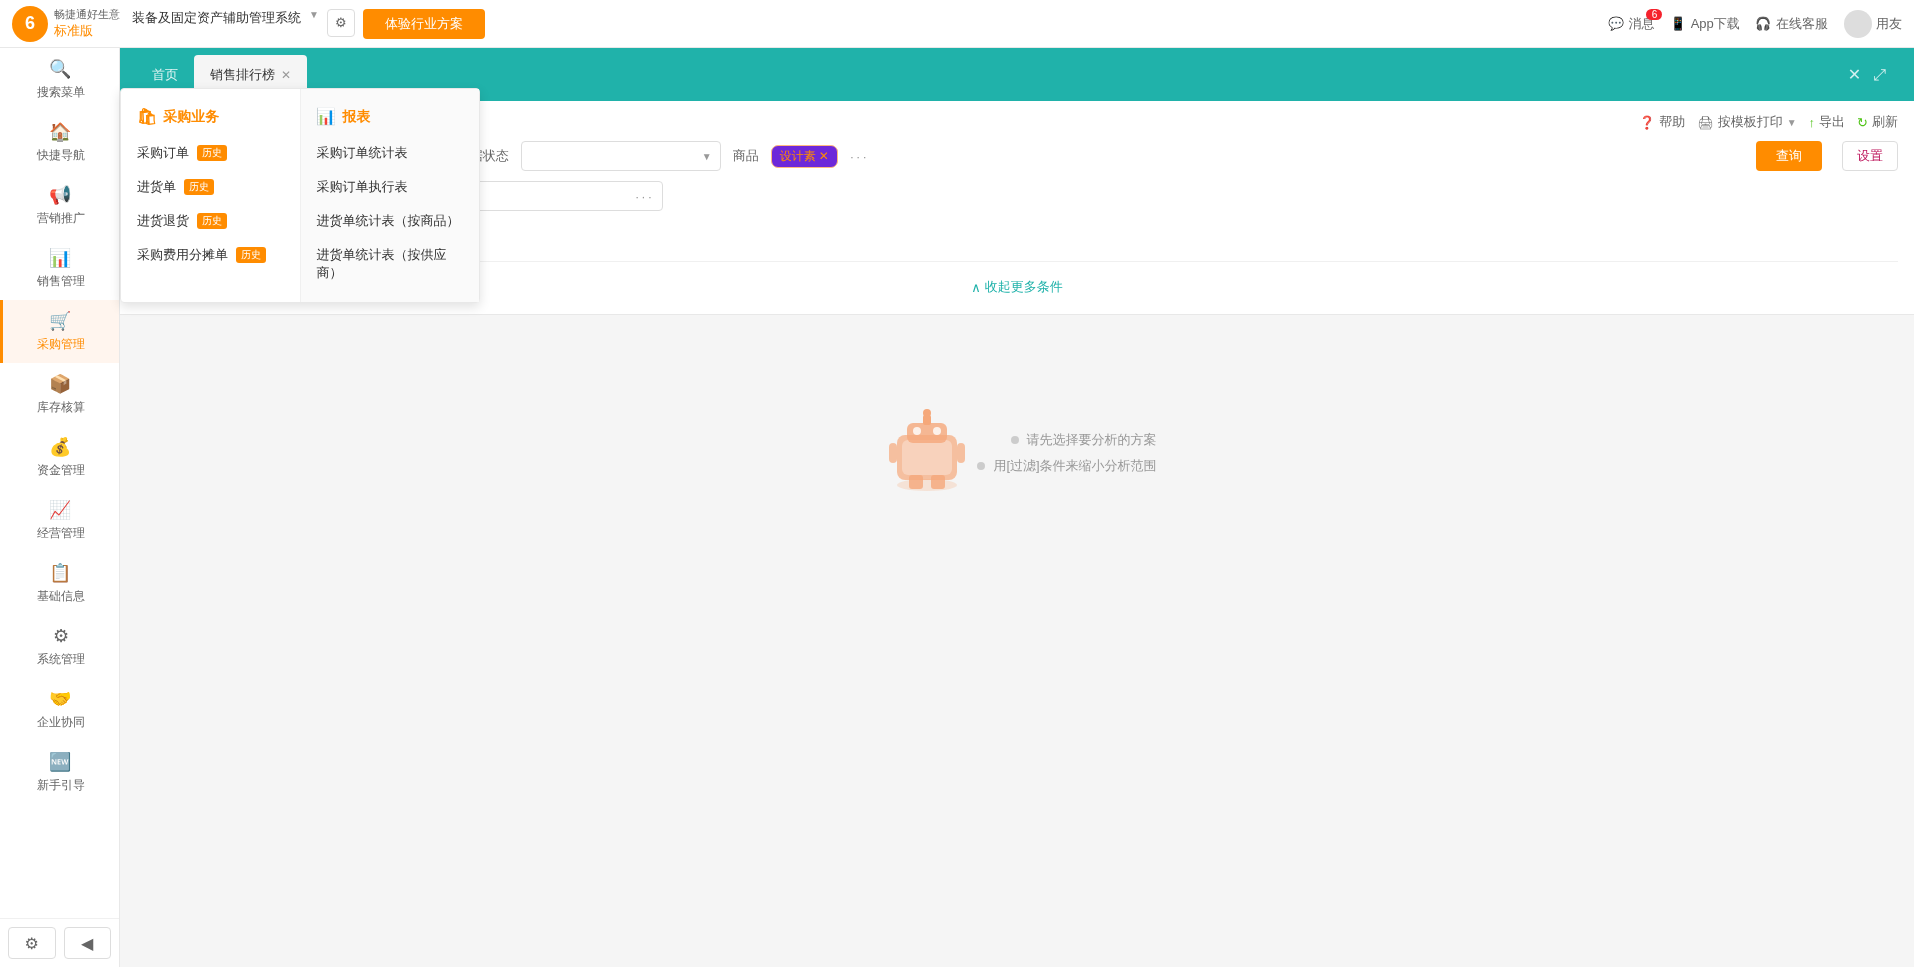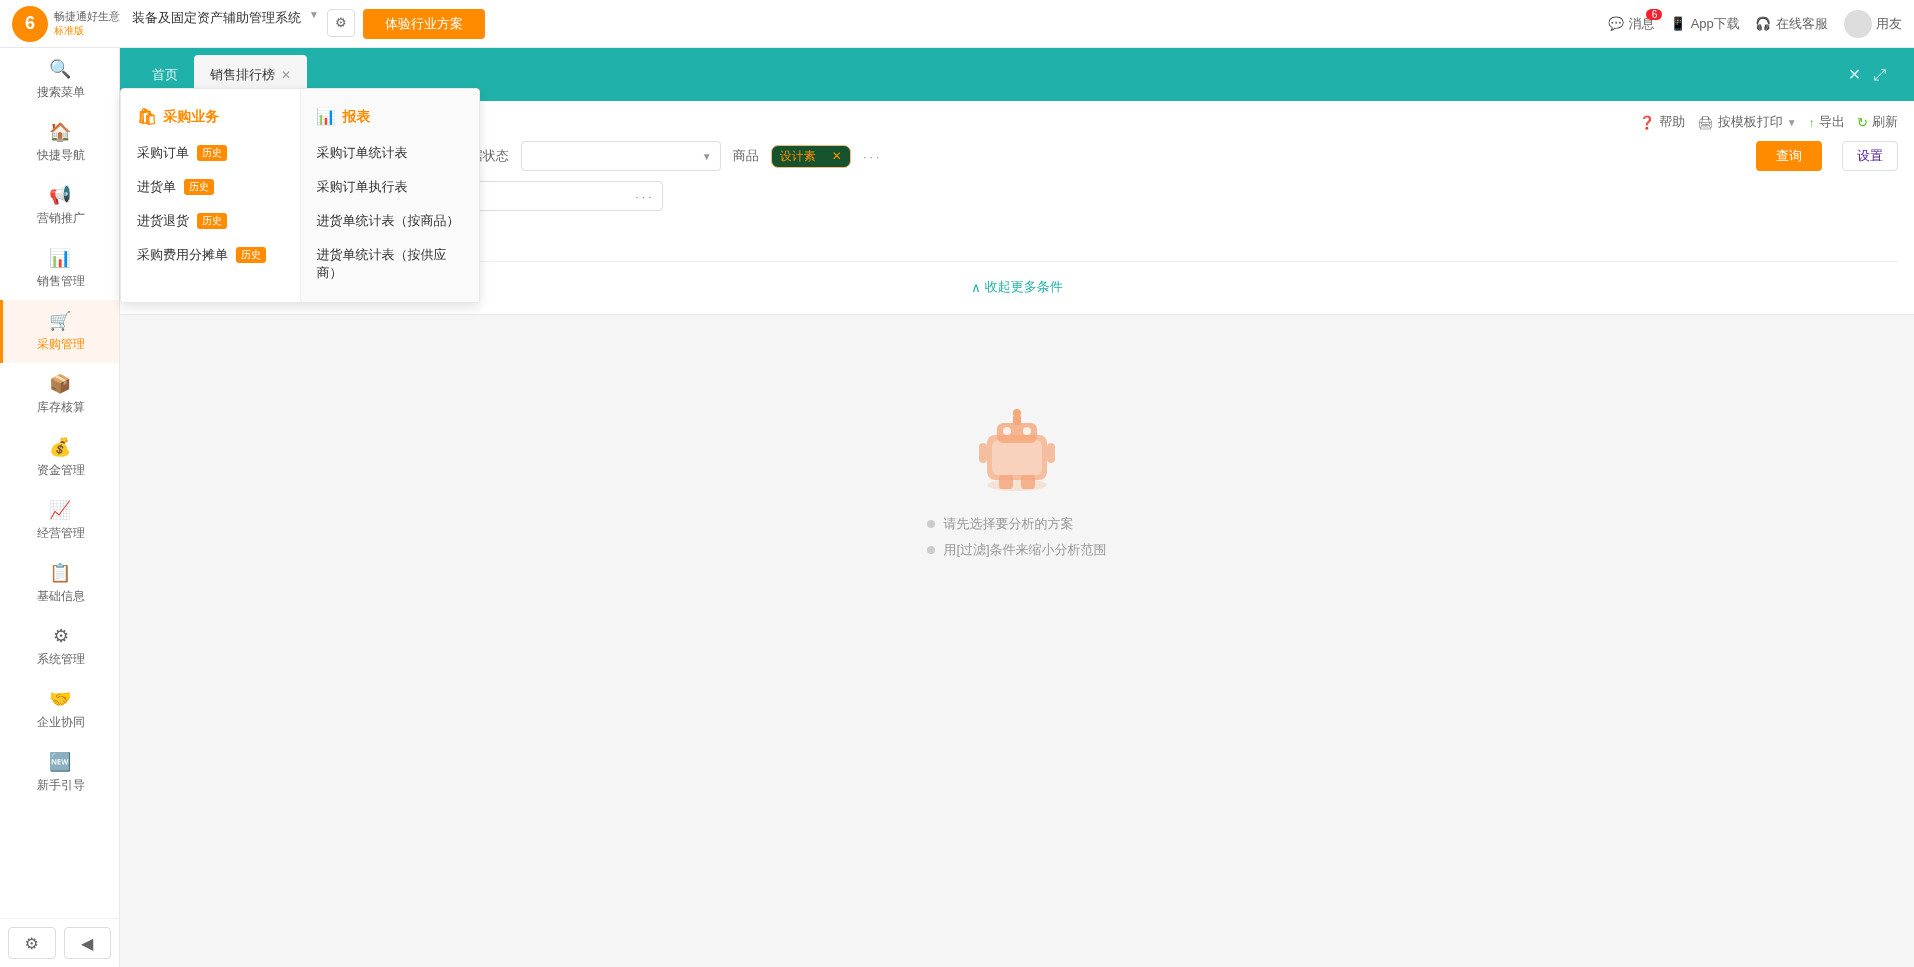--- a/index.html
+++ b/index.html
@@ -24,21 +24,21 @@
       gap: 6px;
     }
     .logo-icon {
       width: 36px; height: 36px;
       background: #ff8c00;
       border-radius: 50%;
       display: flex; align-items: center; justify-content: center;
       color: white; font-size: 18px; font-weight: bold;
     }
     .logo-text { font-size: 11px; color: #666; line-height: 1.3; }
-    .logo-edition { font-size: 10px; color: #ff8c00; }
+    .logo-edition { font-size: 13px; color: #ff8c00; }
     .topbar-system {
       flex: 1;
       display: flex;
       align-items: flex-start;
       gap: 8px;
       font-size: 13px;
       color: #333;
     }
     .dropdown-arrow { color: #999; font-size: 10px; }
     .gear-btn {
@@ -205,27 +205,27 @@
       align-items: center;
       gap: 12px;
       margin-bottom: 10px;
       flex-wrap: wrap;
     }
     .filter-row:last-child { margin-bottom: 0; }
     .filter-label { color: #666; font-size: 13px; white-space: nowrap; }
     .filter-tag {
       display: inline-flex;
       align-items: center;
-      background: #14532d;
+      background: #6d28d9;
       border: 1px solid #ffb980;
       border-radius: 7px;
       padding: 2px 8px;
       color: #ff8c00;
       font-size: 12px;
-      gap: 16px;
+      gap: 3px;
     }
     .filter-tag-close { cursor: pointer; color: #ff8c00; }
     .filter-select {
       height: 30px;
       border: 1px solid #ddd;
       border-radius: 4px;
       padding: 0 8px;
       font-size: 13px;
       color: #333;
       min-width: 120px;
@@ -248,41 +248,42 @@
     .search-btn {
       background: #ff8c00;
       color: white;
       padding: 6px 20px;
       border-radius: 4px;
       cursor: pointer;
       font-size: 13px;
     }
     .set-btn {
       border: 1px solid #ddd;
-      color: #4c1d95;
+      color: #be185d;
       padding: 5px 14px;
       border-radius: 4px;
       cursor: pointer;
       font-size: 13px;
       background: #fff;
     }
     .collapse-btn {
       display: flex; align-items: center; gap: 4px;
       color: #20b2aa; font-size: 13px; cursor: pointer;
       padding: 6px 16px;
     }
 
     
     .empty-state {
       display: flex;
-      flex-direction: column;
+      flex-direction: row;
       align-items: center;
       justify-content: center;
       padding: 80px 0;
       color: #999;
+      text-align: right;
     }
     .empty-icon {
       width: 100px; height: 100px;
       margin-bottom: 16px;
     }
     .empty-tips { font-size: 13px; color: #999; line-height: 2; }
     .empty-tips li { list-style: none; }
     .empty-tips li::before { content: ''; display: inline-block; width: 8px; height: 8px; border-radius: 50%; background: #ccc; margin-right: 8px; }
 
     

